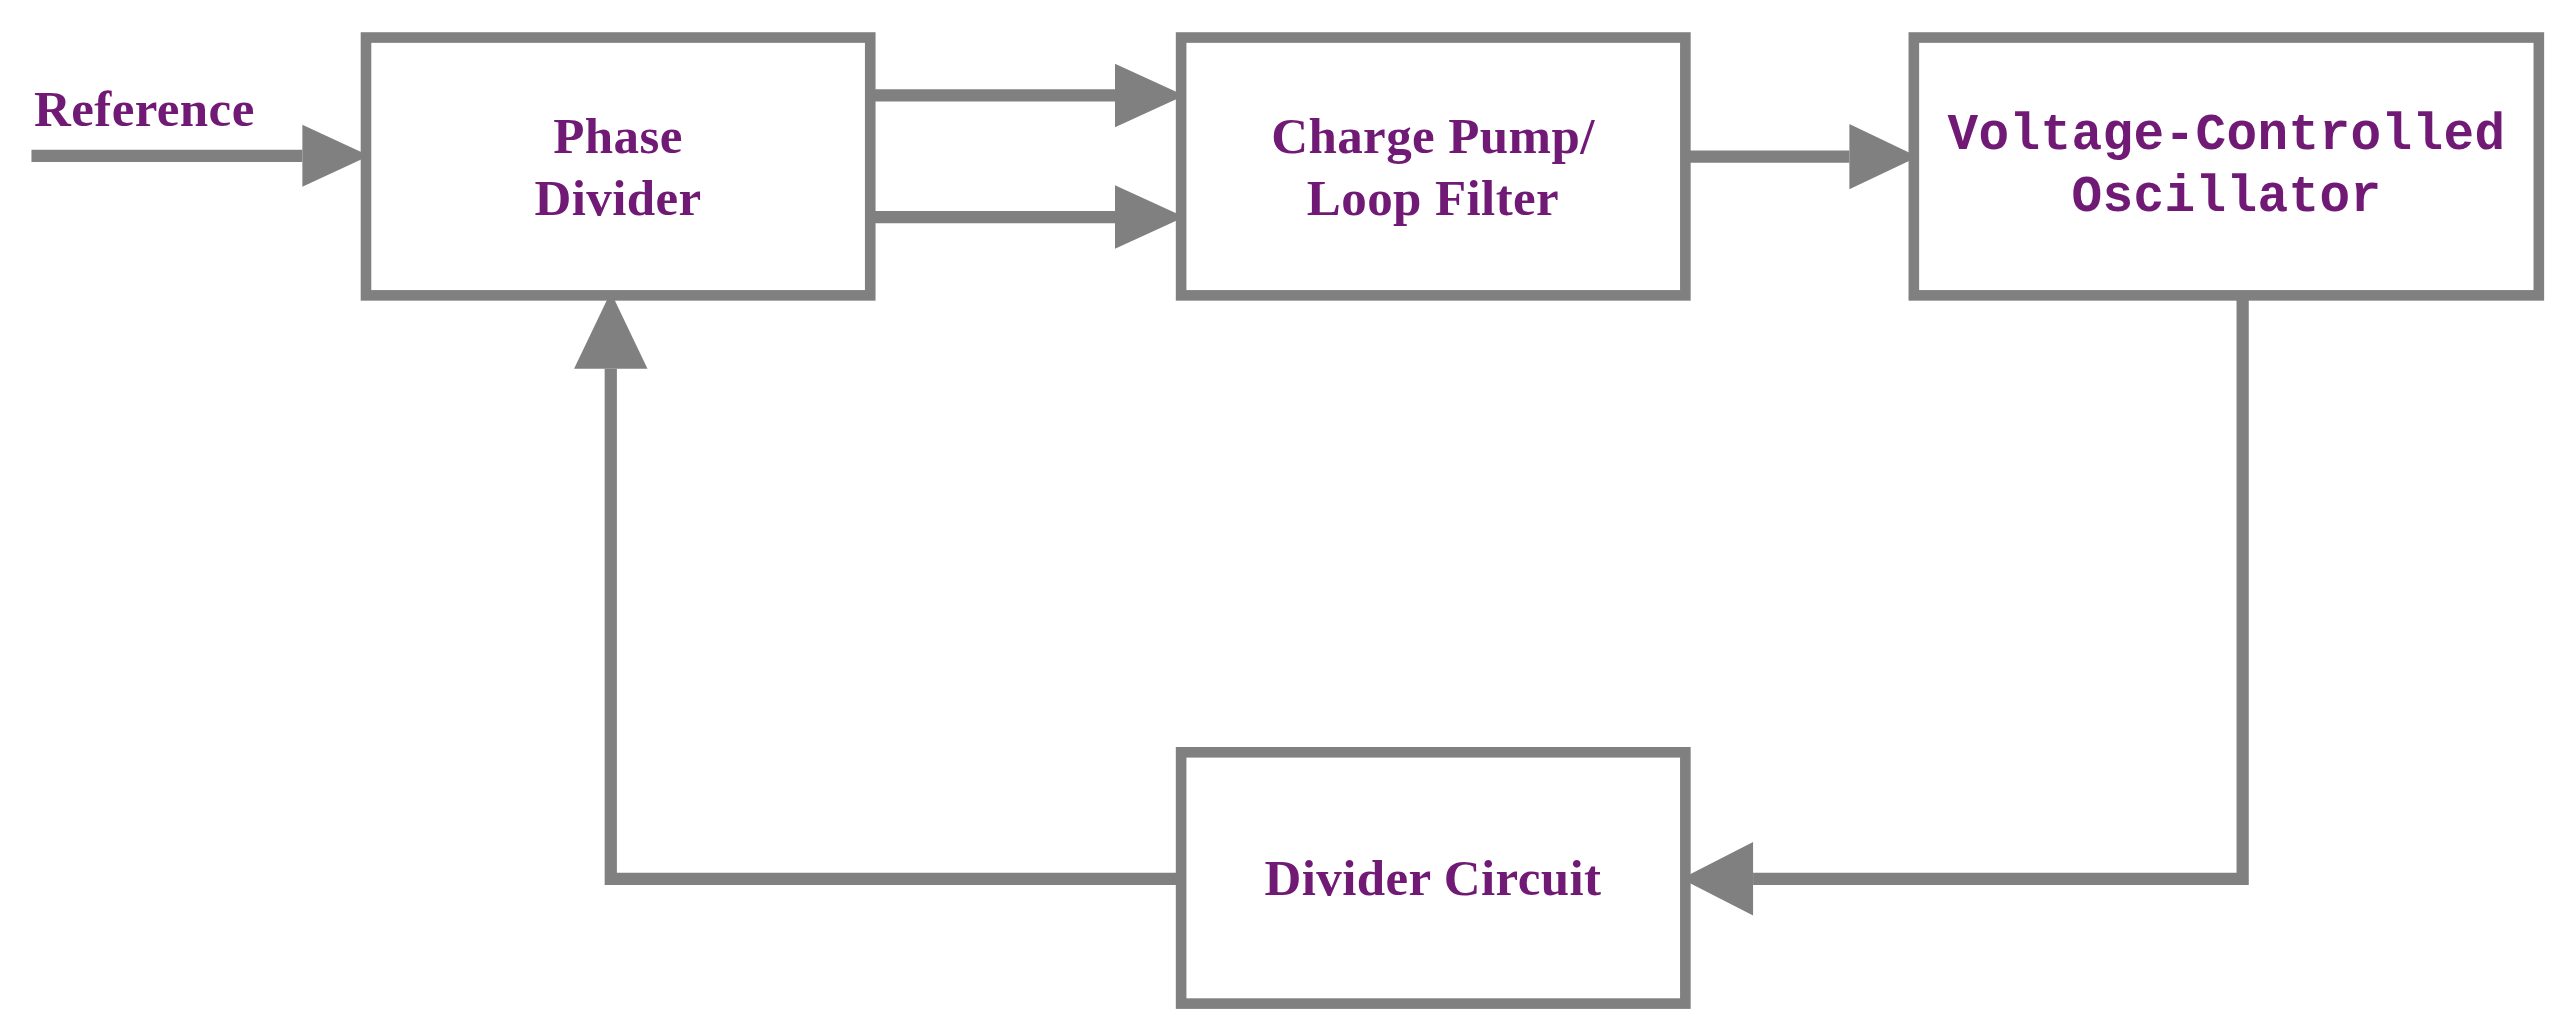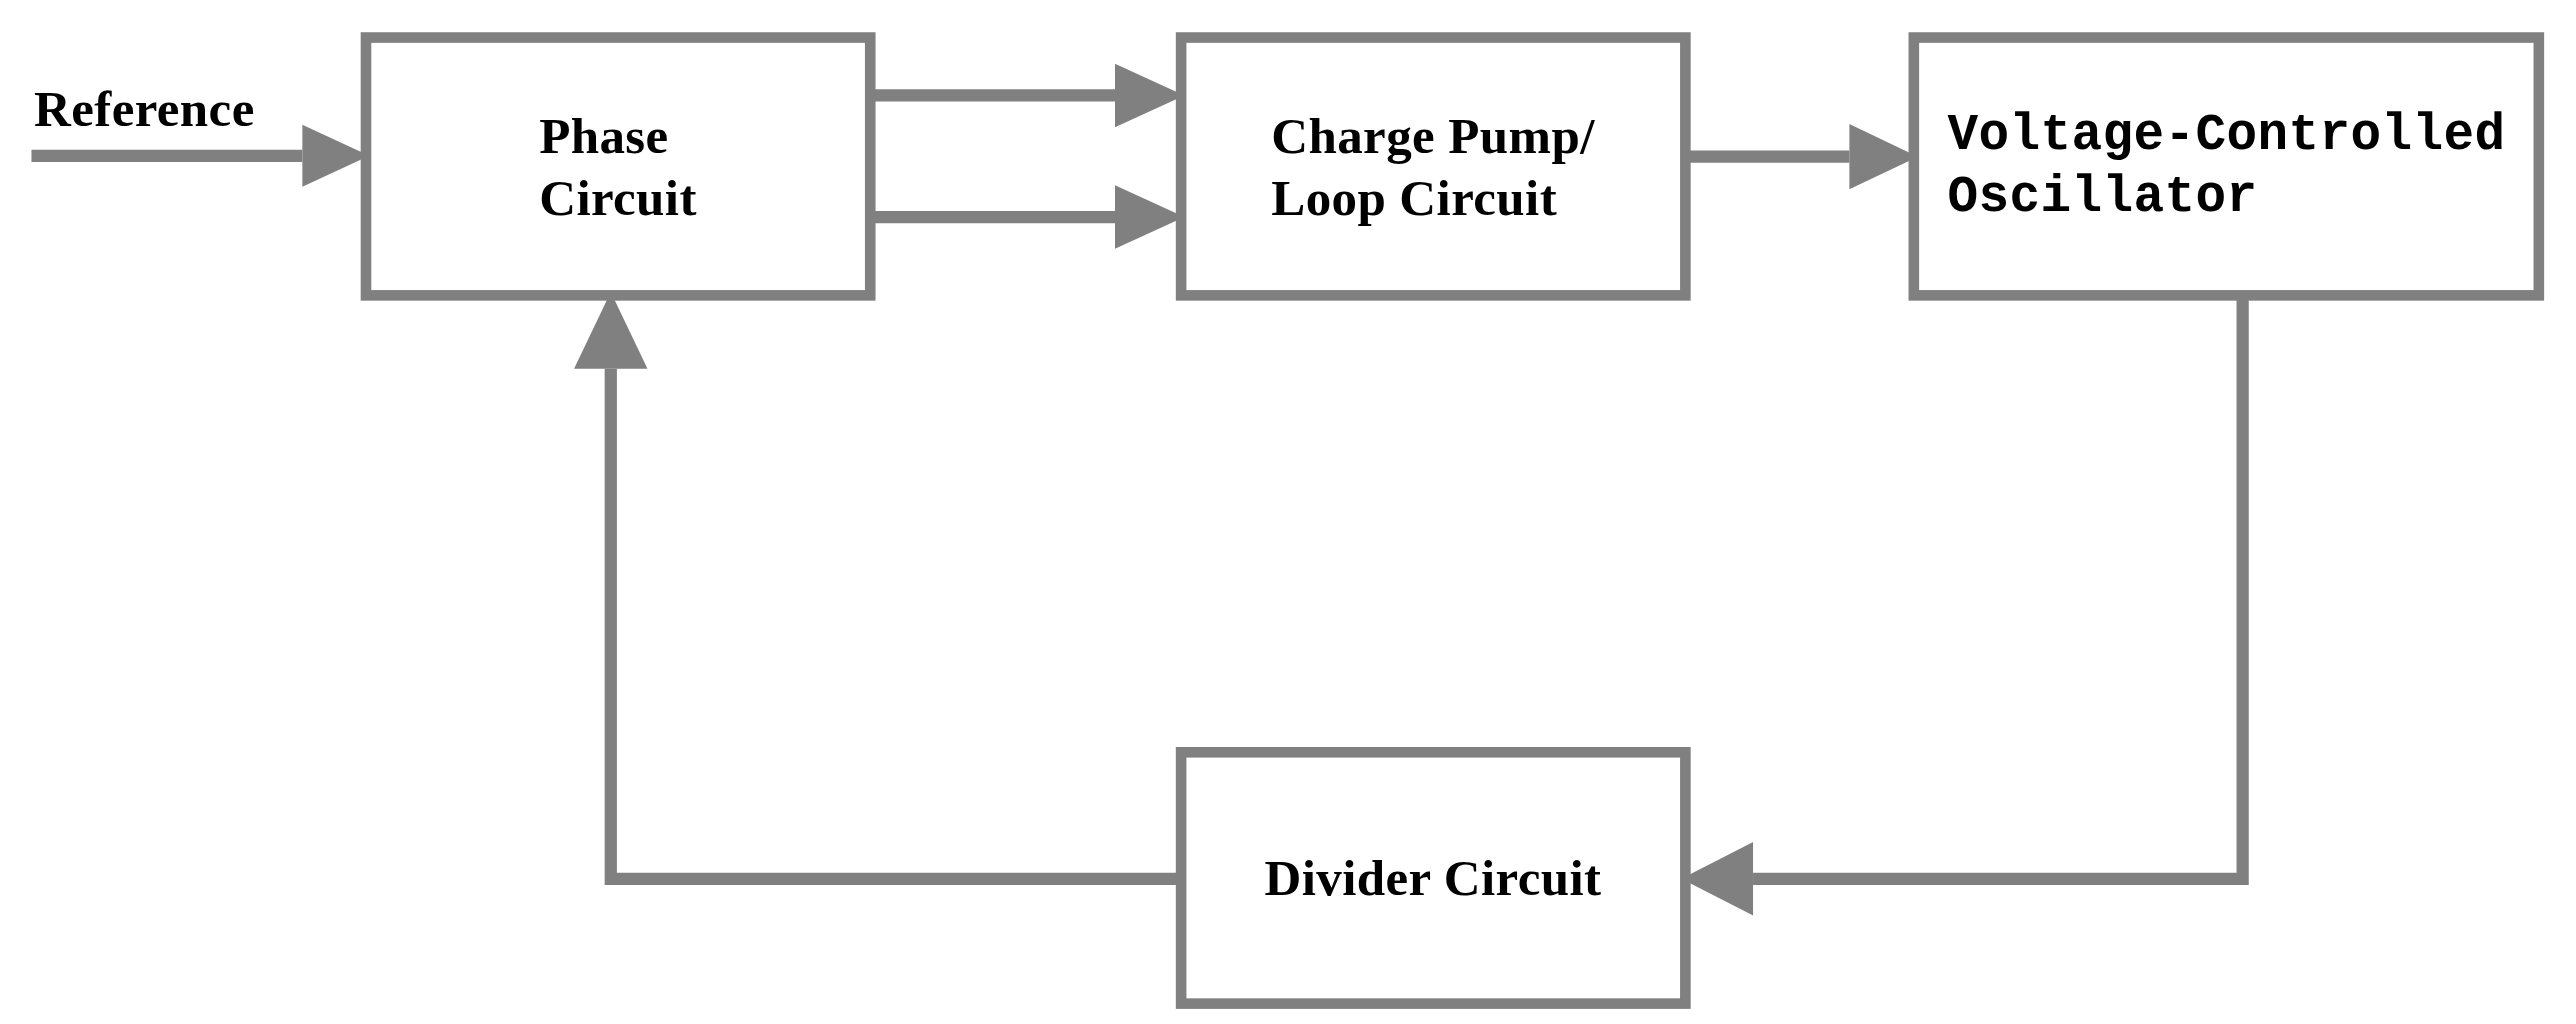--- a/index.html
+++ b/index.html
@@ -24,22 +24,22 @@
     left: 0;
     width: 2576px;
     height: 1024px;
   }
   .block-label,
   .free-label {
     position: absolute;
     display: flex;
     align-items: center;
     justify-content: center;
-    text-align: left;
-    color: #000000;
+    text-align: center;
+    color: #701a75;
     font-family: "Liberation Serif", "DejaVu Serif", serif;
     font-weight: bold;
     font-size: 51px;
     line-height: 1.22;
     letter-spacing: 0.4px;
     white-space: pre-line;
     pointer-events: none;
     -webkit-font-smoothing: antialiased;
   }
   .free-label {
@@ -87,24 +87,24 @@
     </g>
 
     <g>
       <path d="M 1444 1077 L 748 1077 L 748 452" stroke="#808080" stroke-width="15" fill="none"></path>
       <polygon points="703,452 748,358 793,452" fill="#808080"></polygon>
     </g>
 
   </svg>
 
   <div class="block-label" style="left:366px; top:38px; width:504px; height:258px;">Phase
-Circuit</div>
+Divider</div>
 
   <div class="block-label" style="left:1181px; top:38px; width:504px; height:258px;">Charge Pump/
-Loop Circuit</div>
+Loop Filter</div>
 
   <div class="block-label" style="left:1914px; top:38px; width:625px; height:258px;font-family:Liberation Mono, monospace;">Voltage-Controlled
 Oscillator</div>
 
   <div class="block-label" style="left:1181px; top:753px; width:504px; height:251px;">Divider Circuit</div>
 
   <div class="free-label" style="left:34px; top:78px; width:343px; height:62px;">Reference</div>
 
 
 </div>

